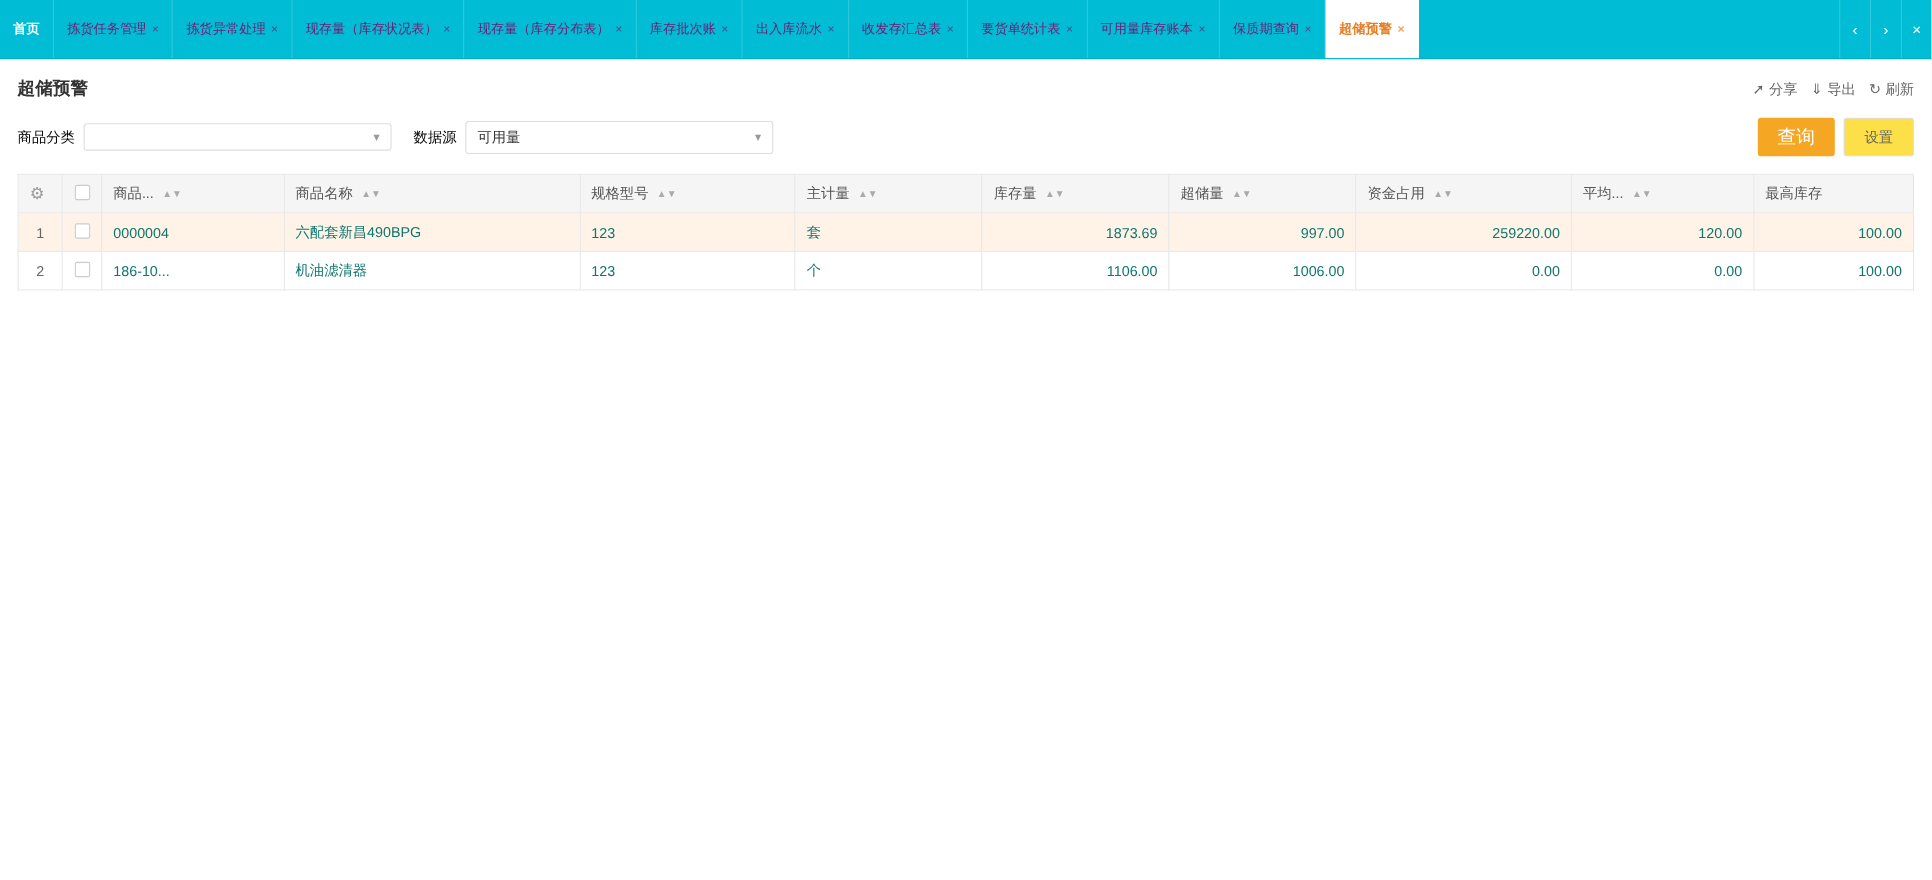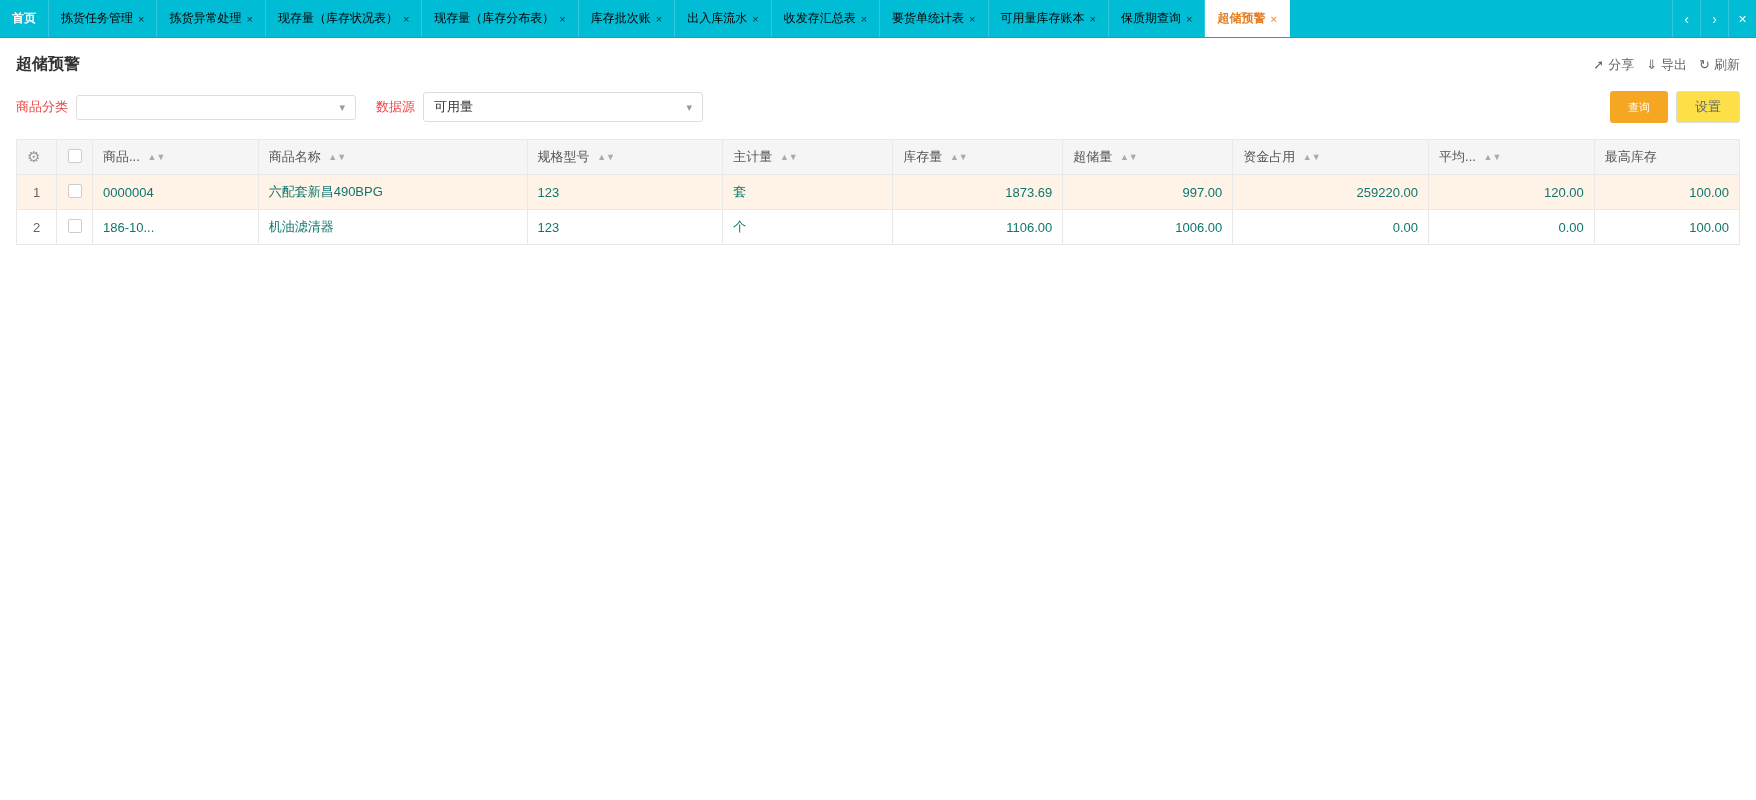--- a/index.html
+++ b/index.html
@@ -3,30 +3,30 @@
   <meta charset="utf-8">
   <style>
     * { box-sizing: border-box; margin: 0; padding: 0; }
     body { font-family: 'Microsoft YaHei', Arial, sans-serif; font-size: 13px; background: #f5f5f5; color: #333; }
 
     
     .top-nav {
       display: flex;
       align-items: center;
       background: #00bcd4;
-      height: 38px;
+      height: 54px;
       overflow: hidden;
       border-bottom: 1px solid #00acc1;
     }
     .top-nav .nav-item {
       display: flex;
       align-items: center;
       padding: 0 12px;
       height: 100%;
-      color: #000000;
+      color: #701a75;
       font-size: 12px;
       white-space: nowrap;
       cursor: pointer;
       border-right: 1px solid rgba(255,255,255,0.2);
     }
     .top-nav .nav-item.active { background: #fff; color: #e67e22; font-weight: bold; }
     .top-nav .nav-item .close-btn {
       margin-left: 5px;
       font-size: 11px;
       opacity: 0.7;
@@ -90,21 +90,21 @@
       display: flex;
       align-items: center;
       gap: 20px;
       margin-bottom: 16px;
     }
     .filter-item {
       display: flex;
       align-items: center;
       gap: 8px;
     }
-    .filter-label { color: #ef4444; font-size: 13px; white-space: nowrap; }
+    .filter-label { color: #000000; font-size: 13px; white-space: nowrap; }
     .filter-select {
       display: flex;
       align-items: center;
       border: 1px solid #ddd;
       border-radius: 3px;
       padding: 5px 10px;
       background: #fff;
       cursor: pointer;
       width: 280px;
       justify-content: space-between;
@@ -117,21 +117,21 @@
       gap: 8px;
       margin-left: auto;
     }
     .btn-query {
       background: #f5a623;
       color: #fff;
       border: none;
       padding: 6px 18px;
       border-radius: 3px;
       cursor: pointer;
-      font-size: 11px;
+      font-size: 17px;
     }
     .btn-settings {
       background: #fde047;
       color: #666;
       border: 1px solid #ddd;
       padding: 6px 18px;
       border-radius: 3px;
       cursor: pointer;
       font-size: 13px;
     }

